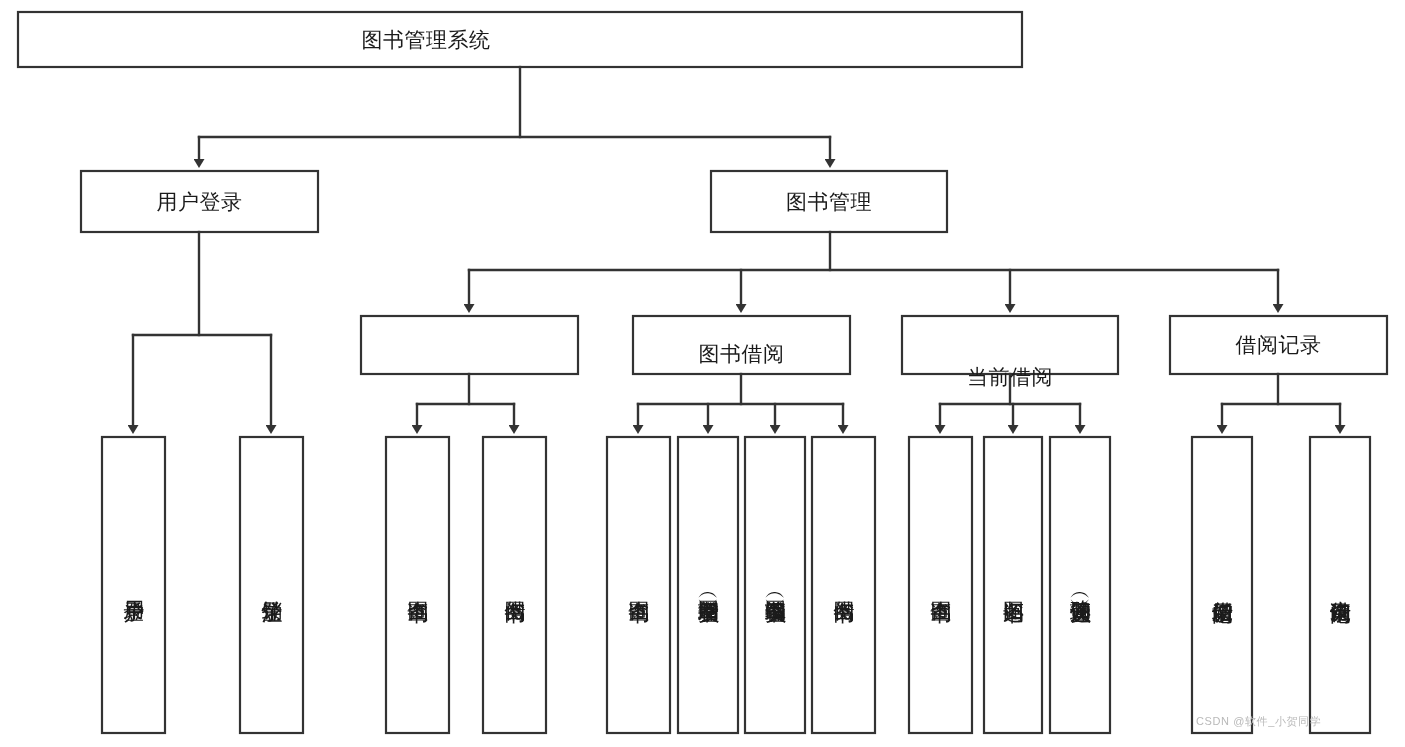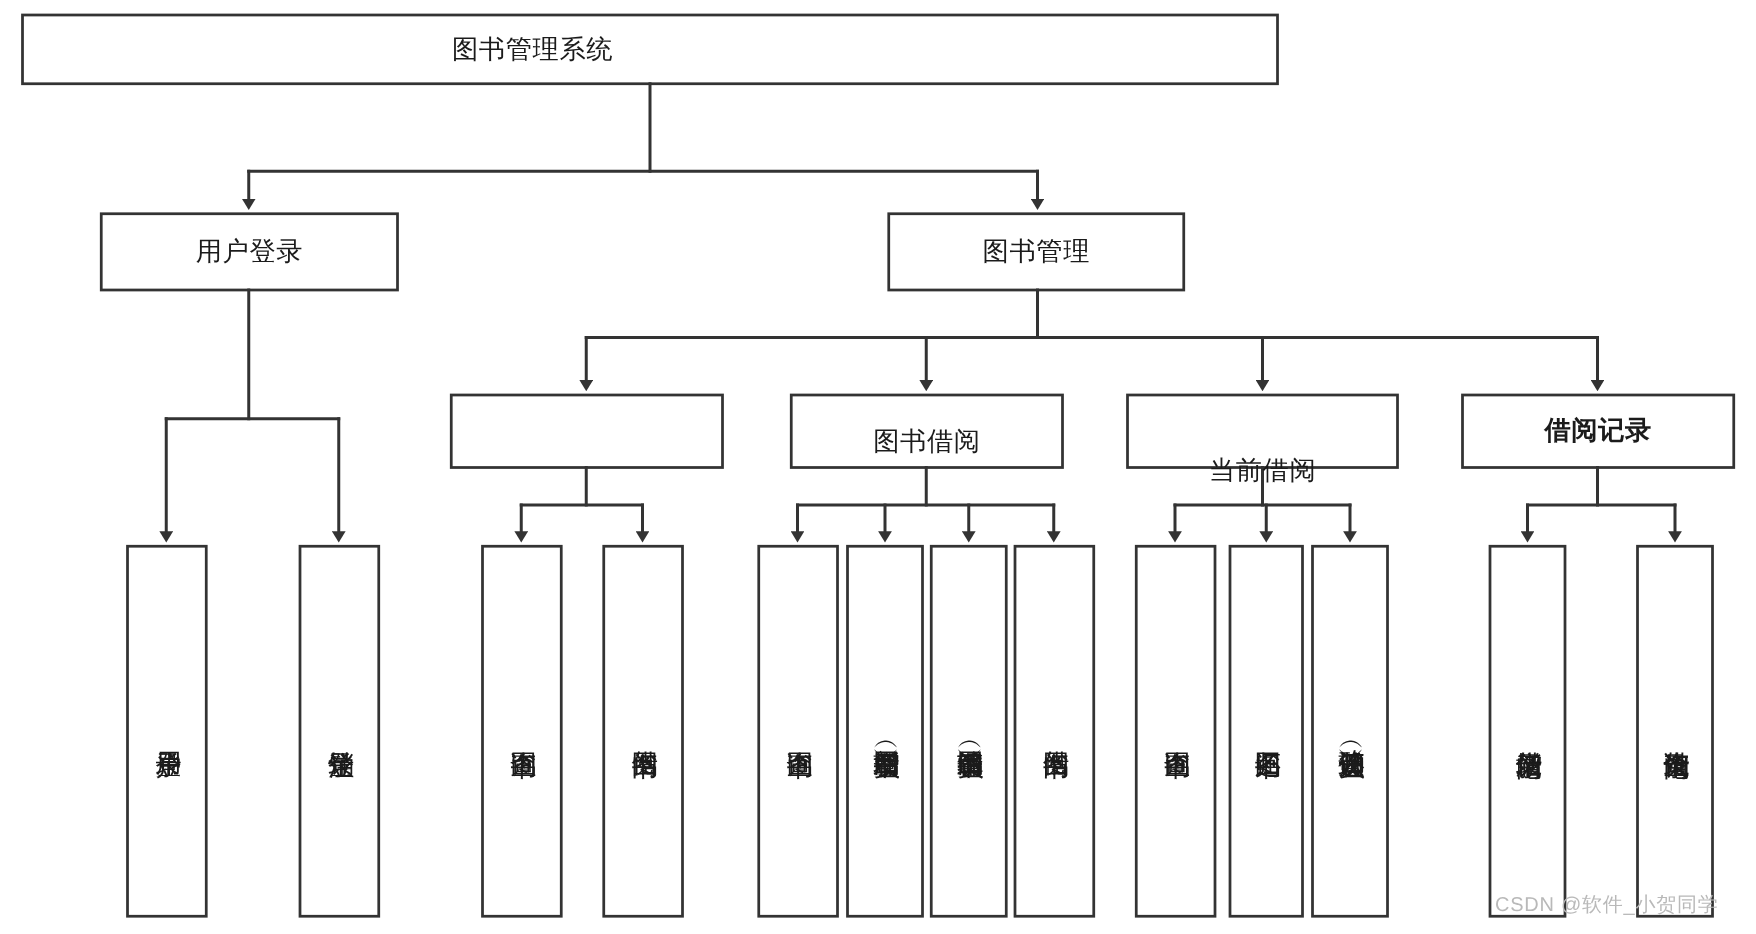--- a/index.html
+++ b/index.html
@@ -55,21 +55,21 @@
   .node-label.vertical {
     writing-mode: vertical-rl;
     text-orientation: upright;
     font-size: 21px;
     line-height: 1.18;
     white-space: nowrap;
   }
   .watermark {
     position: absolute;
     color: #b9b9b9;
-    font-size: 16px;
+    font-size: 11px;
     font-family: "Liberation Sans", "DejaVu Sans", sans-serif;
     letter-spacing: 0.6px;
     white-space: nowrap;
   }
 </style>
 </head>
 <body>
 
 <div id="diagram-root">
 
@@ -154,21 +154,21 @@
     </g>
   </svg>
 
   <div class="node-label horizontal" style="left:18px;  top:12px;  width:816px; height:55px;">图书管理系统</div>
 
   <div class="node-label horizontal" style="left:81px;  top:171px; width:237px; height:61px;">用户登录</div>
   <div class="node-label horizontal" style="left:711px; top:171px; width:236px; height:61px;">图书管理</div>
 
   <div class="node-label horizontal" style="left:633px;  top:316px; width:217px; height:76px;">图书借阅</div>
   <div class="node-label horizontal" style="left:902px;  top:316px; width:216px; height:58px;margin-top:32px;">当前借阅</div>
-  <div class="node-label horizontal" style="left:1170px; top:316px; width:217px; height:58px;font-weight:bold;">借阅记录</div>
+  <div class="node-label horizontal" style="left:1170px; top:316px; width:217px; height:58px;">借阅记录</div>
 
   <div class="node-label vertical" style="left:102px;  top:437px; width:63px; height:296px;">用户登录</div>
   <div class="node-label vertical" style="left:240px;  top:437px; width:63px; height:296px;">注销登录</div>
 
   <div class="node-label vertical" style="left:386px;  top:437px; width:63px; height:296px;">查询图书</div>
   <div class="node-label vertical" style="left:483px;  top:437px; width:63px; height:296px;">借阅图书</div>
 
   <div class="node-label vertical" style="left:607px;  top:437px; width:63px; height:296px;">查询图书</div>
   <div class="node-label vertical" style="left:678px;  top:437px; width:60px; height:296px;">新增图书（管理员）</div>
   <div class="node-label vertical" style="left:745px;  top:437px; width:60px; height:296px;">编辑图书（管理员）</div>

